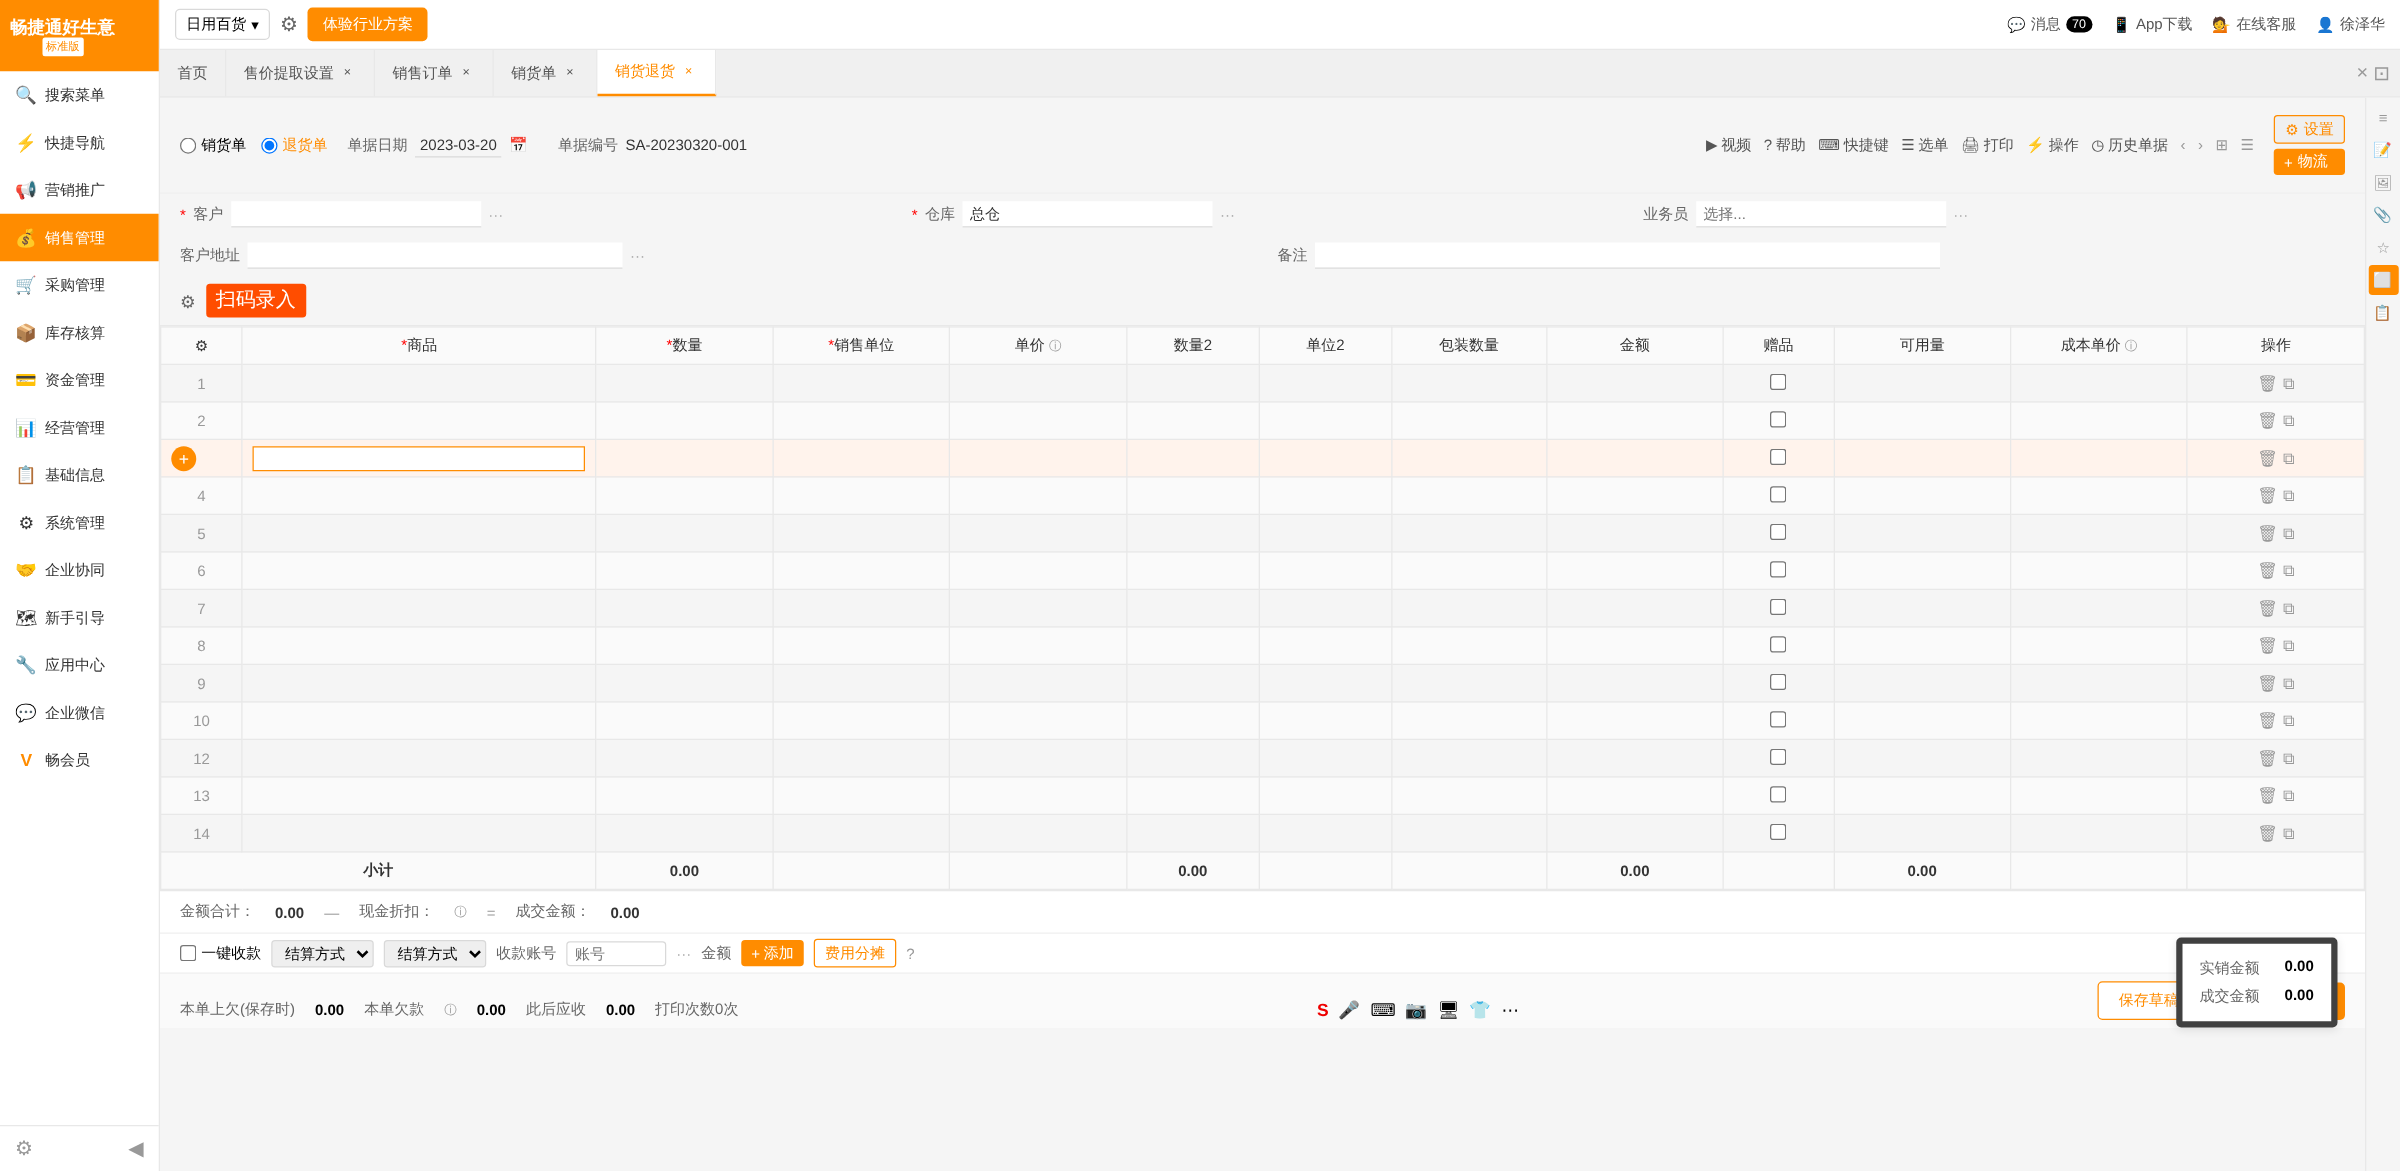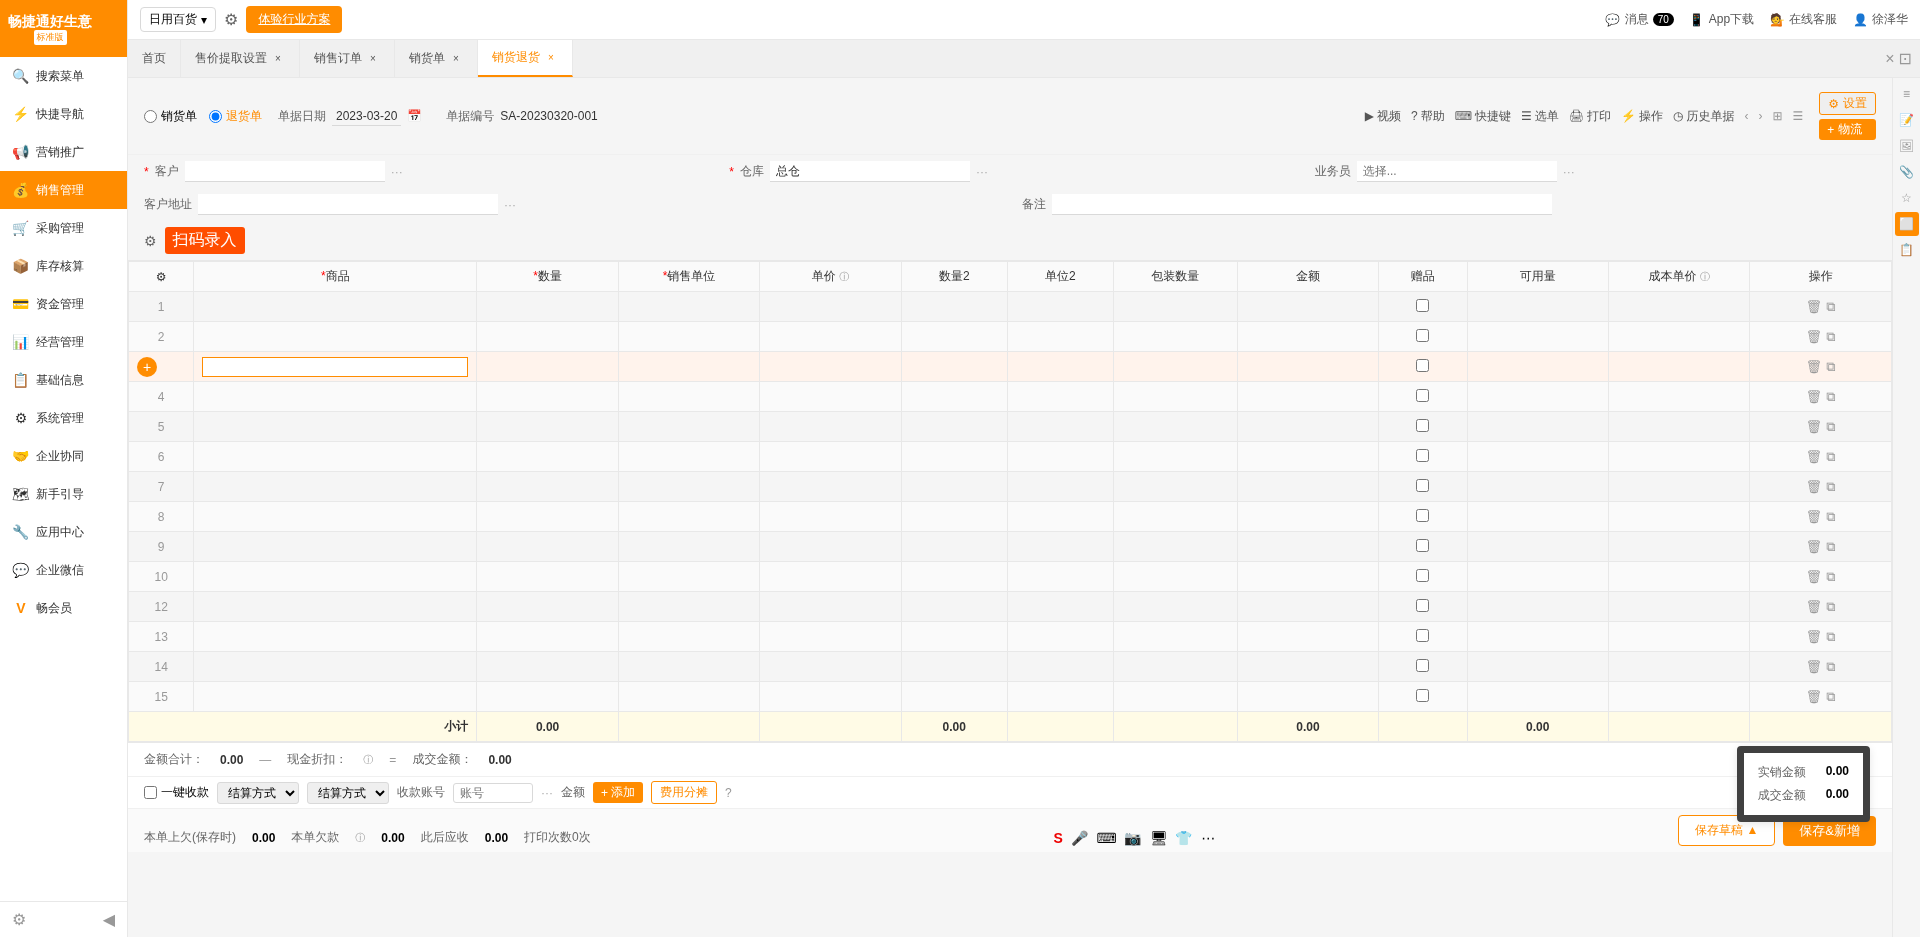--- a/index.html
+++ b/index.html
@@ -17,21 +17,21 @@
     .sidebar-item-label { font-size: 12px; }
     .sidebar-bottom { display: flex; align-items: center; justify-content: space-between; padding: 8px 12px; border-top: 1px solid #e8e8e8; }
 
     
     .main { flex: 1; display: flex; flex-direction: column; overflow: hidden; }
 
     
     .topbar { height: 40px; background: #fff; border-bottom: 1px solid #e8e8e8; display: flex; align-items: center; justify-content: space-between; padding: 0 12px; flex-shrink: 0; }
     .topbar-left { display: flex; align-items: center; gap: 8px; }
     .topbar-select { display: flex; align-items: center; gap: 4px; border: 1px solid #d9d9d9; border-radius: 4px; padding: 3px 8px; cursor: pointer; }
-    .topbar-btn { background: #ff8c00; color: #fff; border: none; border-radius: 4px; padding: 5px 12px; cursor: pointer; font-size: 12px; text-decoration: underline; }
+    .topbar-btn { background: #ff8c00; color: #fff; border: none; border-radius: 4px; padding: 5px 12px; cursor: pointer; font-size: 12px; }
     .topbar-right { display: flex; align-items: center; gap: 16px; }
     .topbar-right-item { display: flex; align-items: center; gap: 4px; cursor: pointer; color: #555; }
     .badge { background: #000000; color: #fff; border-radius: 10px; padding: 1px 5px; font-size: 10px; }
 
     
     .tabs { height: 38px; background: #f0f0f0; display: flex; align-items: center; border-bottom: 1px solid #e8e8e8; flex-shrink: 0; }
     .tab { display: flex; align-items: center; gap: 4px; padding: 0 14px; height: 100%; cursor: pointer; color: #555; border-right: 1px solid #e8e8e8; font-size: 13px; }
     .tab.active { background: #fff; color: #ff8c00; border-bottom: 2px solid #ff8c00; }
     .tab-close { width: 14px; height: 14px; display: flex; align-items: center; justify-content: center; border-radius: 50%; font-size: 10px; }
     .tabs-controls { margin-left: auto; display: flex; align-items: center; padding: 0 8px; gap: 4px; }
@@ -621,42 +621,22 @@
       <td class="checkbox-cell"><input type="checkbox" style=""></td>
       <td></td>
       <td></td>
       <td>
         <div class="action-icons">
           <button class="icon-btn" title="删除">🗑</button>
           <button class="icon-btn" title="复制">⧉</button>
         </div>
       </td>
     </tr>
-              <tr>
-      <td class="row-num">15</td>
-      <td></td>
-      <td></td>
-      <td></td>
-      <td></td>
-      <td></td>
-      <td></td>
-      <td></td>
-      <td></td>
-      <td class="checkbox-cell"><input type="checkbox" style=""></td>
-      <td></td>
-      <td></td>
-      <td>
-        <div class="action-icons">
-          <button class="icon-btn" title="删除">🗑</button>
-          <button class="icon-btn" title="复制">⧉</button>
-        </div>
-      </td>
-    </tr>
               <tr class="summary-row">
-    <td colspan="2" style="text-align:right;padding-left:8px;font-family:Liberation Serif, serif;">小计</td>
+    <td colspan="2" style="text-align:center;padding-left:8px;font-family:Liberation Serif, serif;">小计</td>
     <td>0.00</td>
     <td></td>
     <td></td>
     <td>0.00</td>
     <td></td>
     <td></td>
     <td>0.00</td>
     <td></td>
     <td>0.00</td>
     <td></td>
@@ -741,21 +721,21 @@
       <div class="right-sidebar-item">≡</div>
       <div class="right-sidebar-item">📝</div>
       <div class="right-sidebar-item">🖼</div>
       <div class="right-sidebar-item">📎</div>
       <div class="right-sidebar-item">☆</div>
       <div class="right-sidebar-item active-orange">⬜</div>
       <div class="right-sidebar-item">📋</div>
     </div>
   </div>
 
-  <div style="position:fixed;right:50px;bottom:115px;background:#fff;border:7px solid #404040;border-radius:4px;padding:8px 14px;box-shadow:0 2px 8px rgba(0,0,0,0.1);z-index:100;">
+  <div style="position:fixed;right:50px;bottom:115px;background:#fff;border:5px solid #404040;border-radius:4px;padding:8px 14px;box-shadow:0 2px 8px rgba(0,0,0,0.1);z-index:100;">
     <div style="display:flex;justify-content:space-between;gap:20px;padding:3px 0;">
       <span style="color:#666;">实销金额</span>
       <span style="font-weight:bold;">0.00</span>
     </div>
     <div style="display:flex;justify-content:space-between;gap:20px;padding:3px 0;">
       <span style="color:#666;">成交金额</span>
       <span style="font-weight:bold;">0.00</span>
     </div>
   </div>
 

